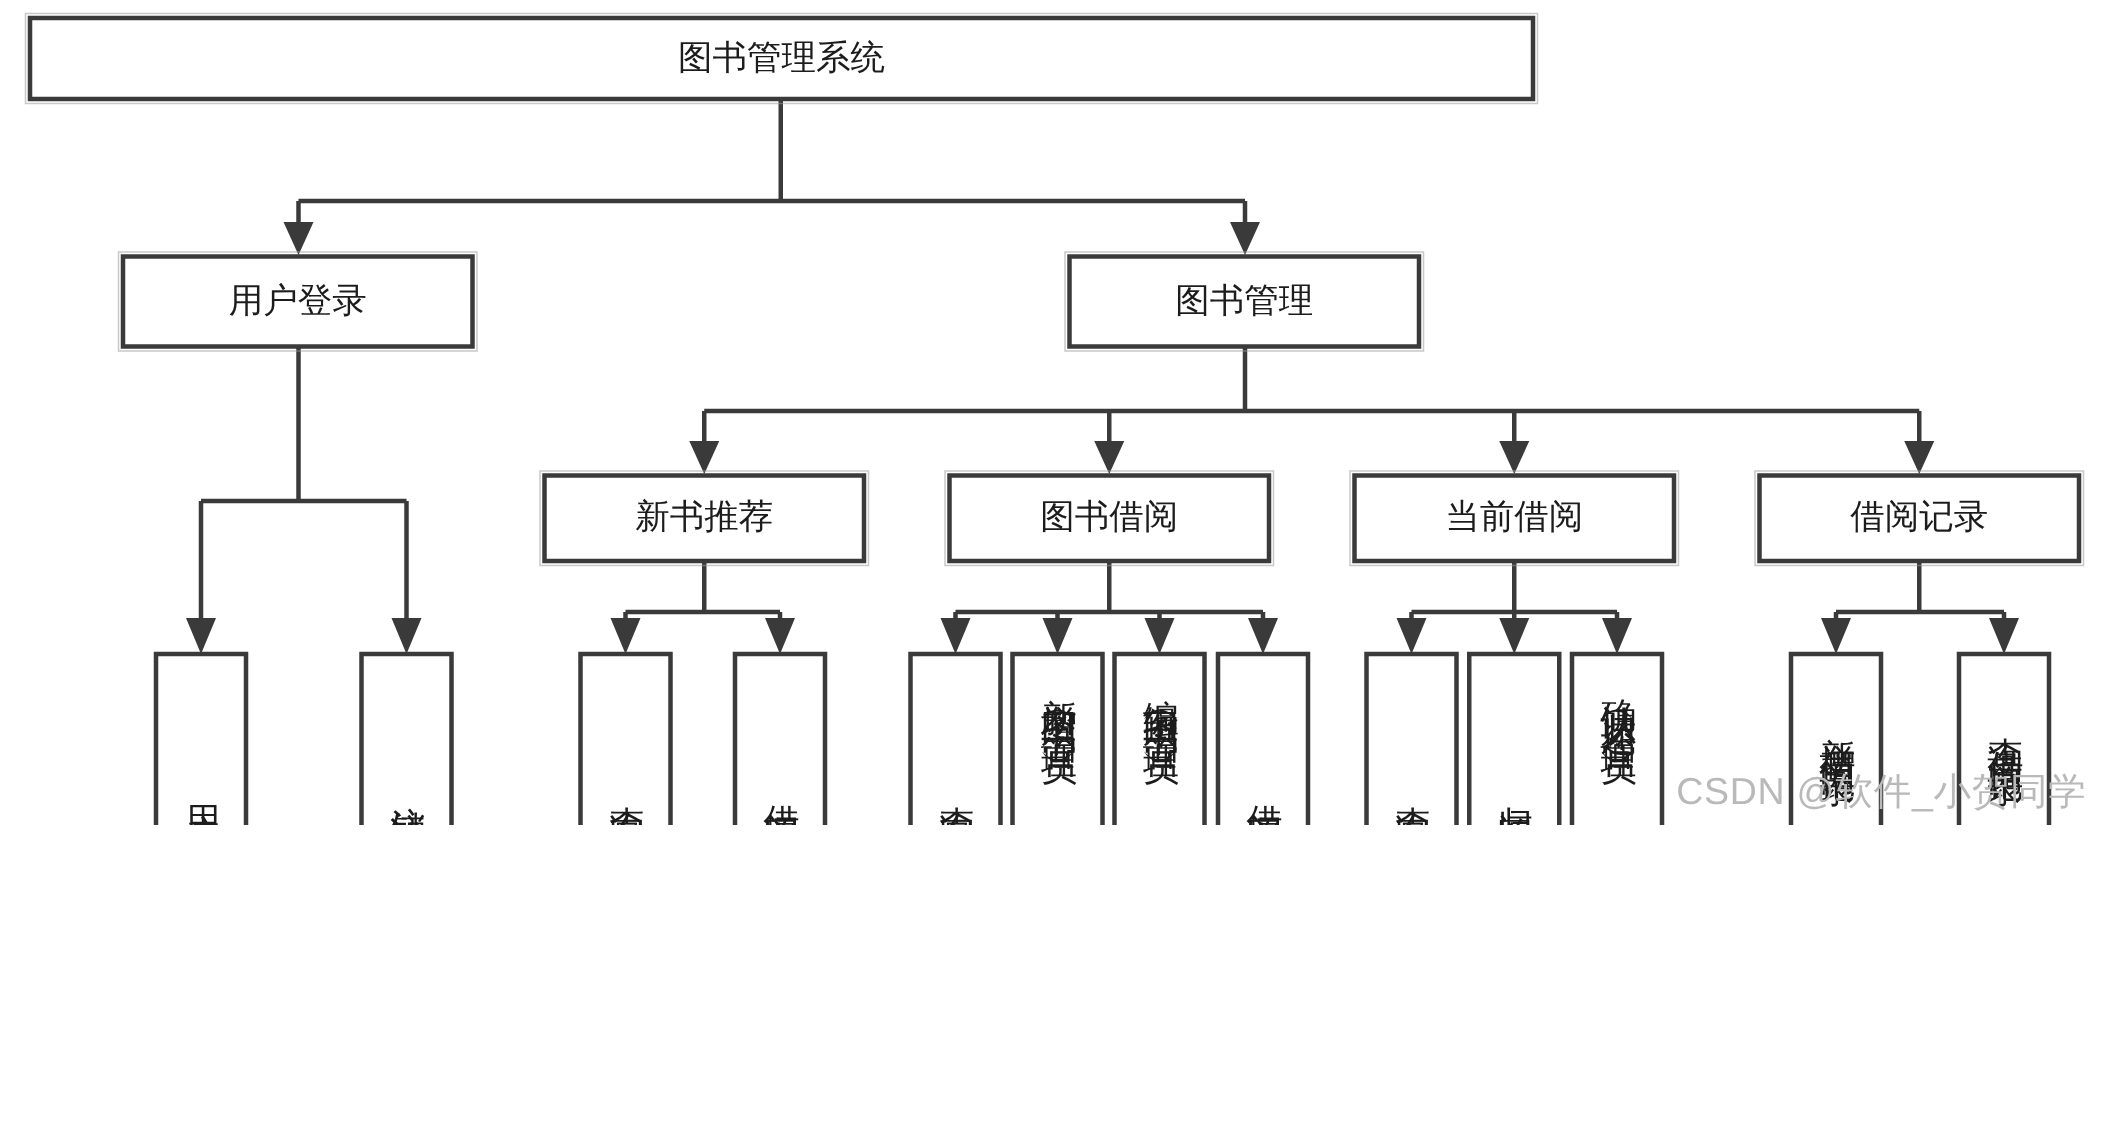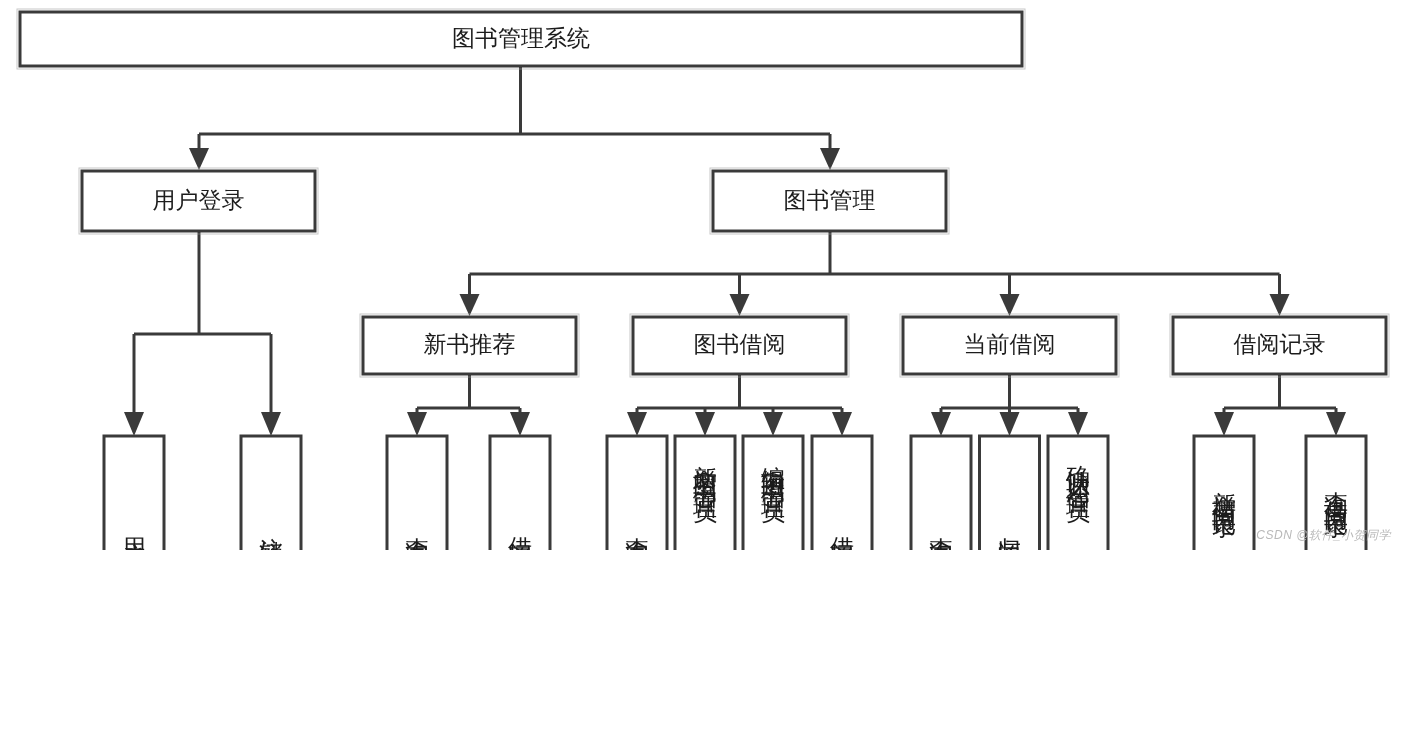--- a/index.html
+++ b/index.html
@@ -69,26 +69,25 @@
     line-height: 1;
     letter-spacing: 5px;
     color: #1c1c1c;
     white-space: nowrap;
   }
   .watermark {
     position: absolute;
     right: 14px;
     bottom: 6px;
     font-family: "Liberation Sans", "DejaVu Sans", sans-serif;
-    font-size: 12px;
+    font-size: 25px;
     color: #b9b9b9;
     letter-spacing: 0.5px;
     user-select: none;
     pointer-events: none;
-    font-style: italic;
   }
 </style>
 </head>
 <body>
 
 <div id="diagram-root">
 
   <svg id="flow" viewBox="0 0 1405 747">
 
     <g>

